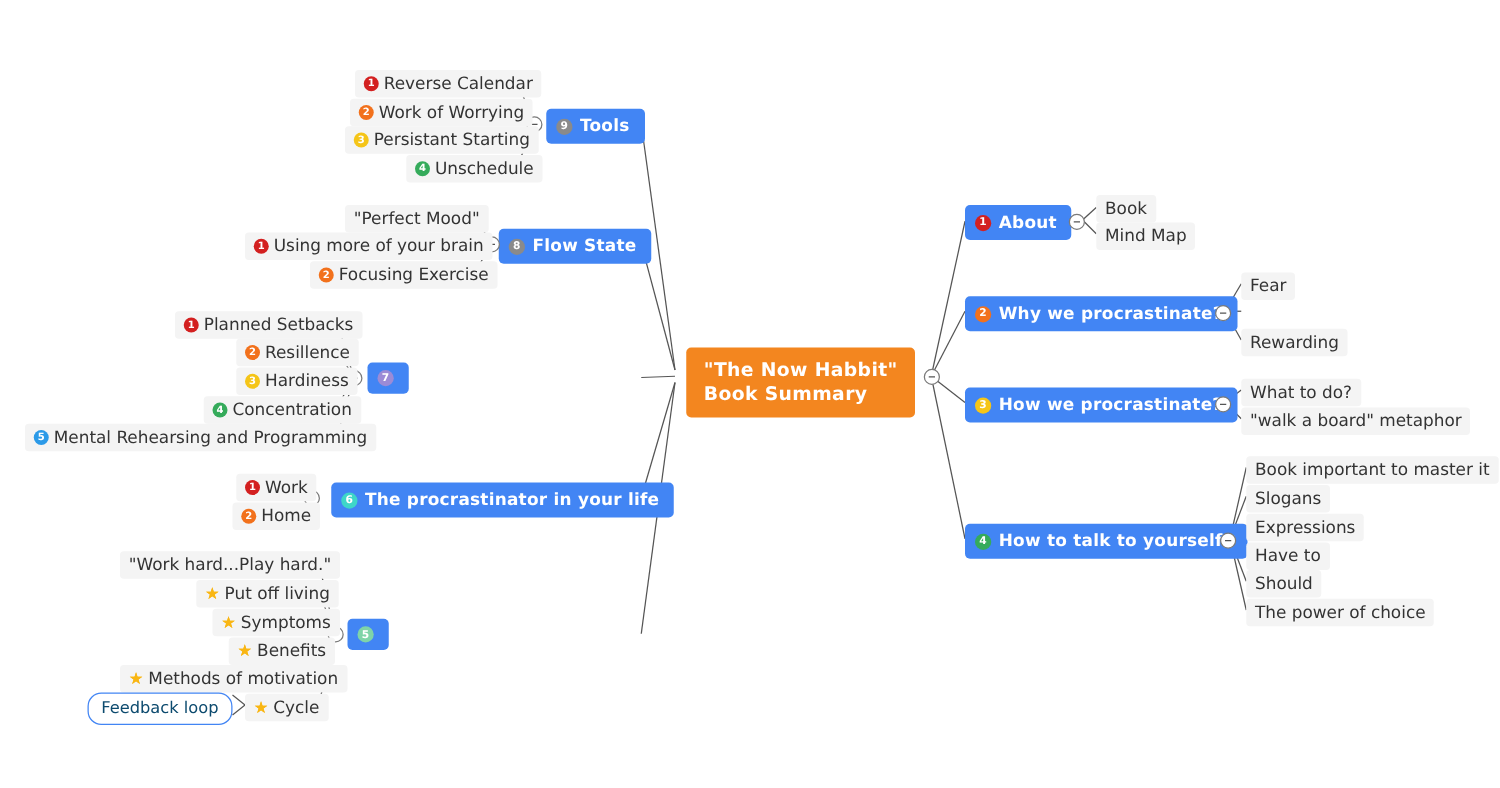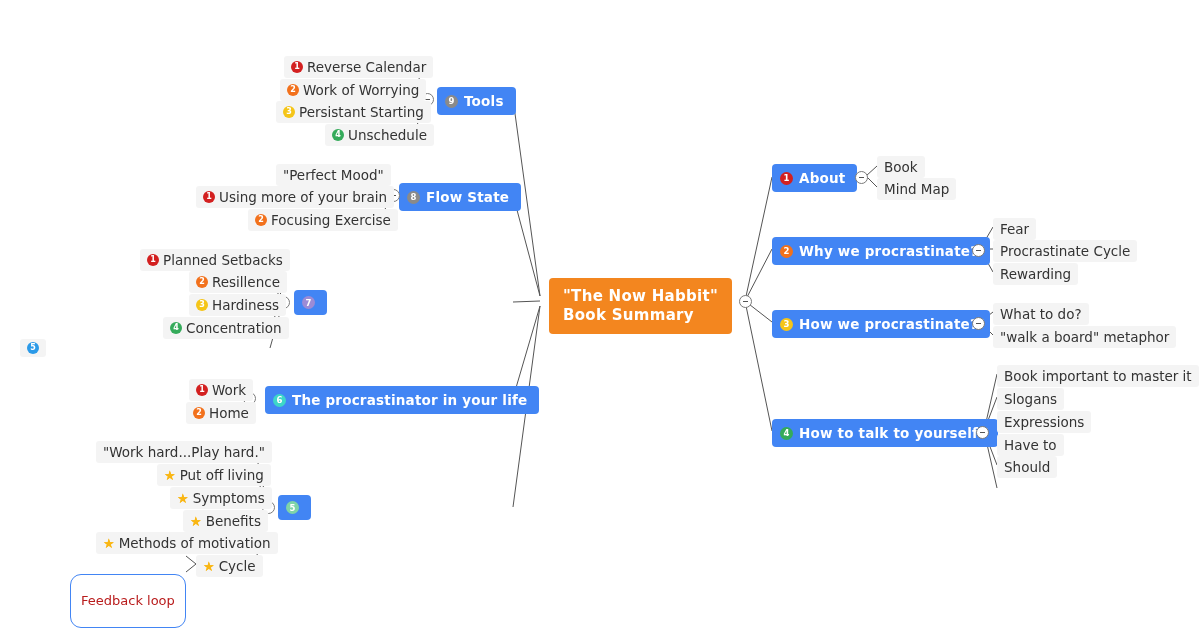--- a/index.html
+++ b/index.html
@@ -30,22 +30,22 @@
 
   
   .leaf{
     background:#f4f4f4;color:#333333;border-radius:3px;
     font-size:13.5px;line-height:16px;padding:3px 7px;
     display:flex;align-items:center;gap:4px;
   }
 
   
   .callout{
-    background:#ffffff;color:#b91c1c;font-size:13px;line-height:16px;
-    border:1.5px solid #4285f4;border-radius:11px;padding:18px 10px;margin-top:20px;
+    background:#ffffff;color:#0c4a6e;font-size:13px;line-height:16px;
+    border:1.5px solid #4285f4;border-radius:11px;padding:4px 10px;
   }
 
   
   .badge{
     width:13px;height:13px;border-radius:50%;
     display:inline-flex;align-items:center;justify-content:center;
     font-size:8.5px;font-weight:bold;color:#ffffff;
     flex:0 0 auto;font-family:"DejaVu Sans", sans-serif;
   }
   .badge.sm{width:12px;height:12px;font-size:8px;}
@@ -157,23 +157,20 @@
   </div>
 
   <div class="node main" style="left:772px;top:237px;">
     <span class="badge b-orange">2</span>
     <span>Why we procrastinate?</span>
   </div>
   <div class="toggle" style="left:972px;top:244px;"></div>
   <div class="node leaf" style="left:993px;top:218px;">
     <span>Fear</span>
   </div>
-  <div class="node leaf" style="left:993px;top:240px;">
-    <span>Procrastinate Cycle</span>
-  </div>
   <div class="node leaf" style="left:993px;top:263px;">
     <span>Rewarding</span>
   </div>
 
   <div class="node main" style="left:772px;top:310px;">
     <span class="badge b-yellow">3</span>
     <span>How we procrastinate?</span>
   </div>
   <div class="toggle" style="left:972px;top:317px;"></div>
   <div class="node leaf" style="left:993px;top:303px;">
@@ -195,20 +192,23 @@
     <span>Slogans</span>
   </div>
   <div class="node leaf" style="left:997px;top:411px;">
     <span>Expressions</span>
   </div>
   <div class="node leaf" style="left:997px;top:434px;">
     <span>Have to</span>
   </div>
   <div class="node leaf" style="left:997px;top:456px;">
     <span>Should</span>
+  </div>
+  <div class="node leaf" style="left:997px;top:479px;">
+    <span>The power of choice</span>
   </div>
 
   <div class="node main" style="left:437px;top:87px;">
     <span class="badge b-gray">9</span>
     <span>Tools</span>
   </div>
   <div class="toggle" style="left:421px;top:93px;"></div>
   <div class="node leaf" style="left:284px;top:56px;">
     <span class="badge sm b-red">1</span>
     <span>Reverse Calendar</span>
@@ -258,20 +258,21 @@
   <div class="node leaf" style="left:189px;top:294px;">
     <span class="badge sm b-yellow">3</span>
     <span>Hardiness</span>
   </div>
   <div class="node leaf" style="left:163px;top:317px;">
     <span class="badge sm b-green">4</span>
     <span>Concentration</span>
   </div>
   <div class="node leaf" style="left:20px;top:339px;">
     <span class="badge sm b-blue">5</span>
+    <span>Mental Rehearsing and Programming</span>
   </div>
 
   <div class="node main" style="left:265px;top:386px;">
     <span class="badge b-cyan">6</span>
     <span>The procrastinator in your life</span>
   </div>
   <div class="toggle" style="left:243px;top:392px;"></div>
   <div class="node leaf" style="left:189px;top:379px;">
     <span class="badge sm b-red">1</span>
     <span>Work</span>

